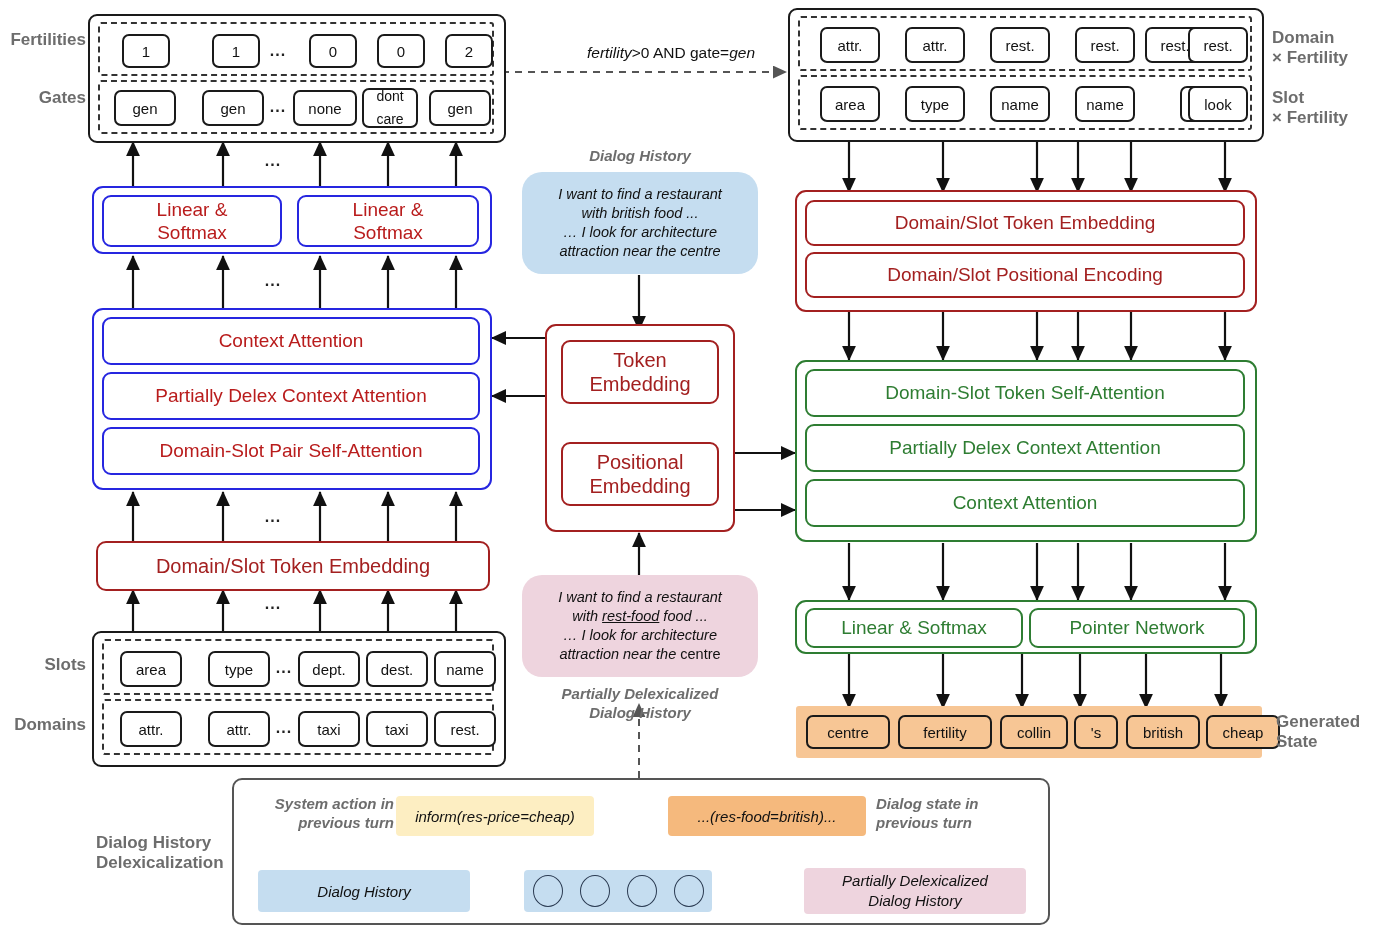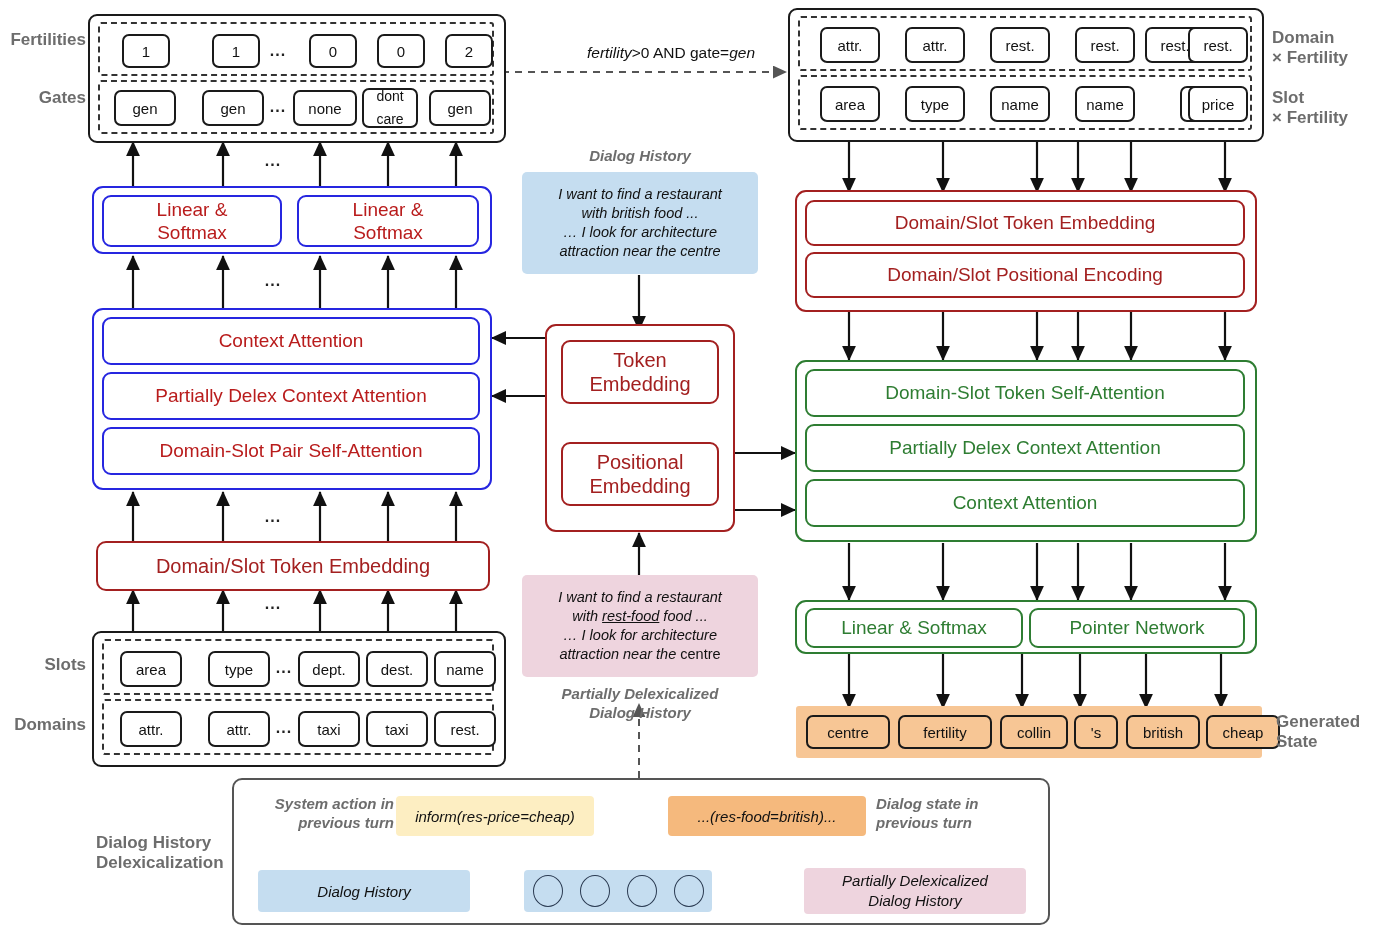--- a/index.html
+++ b/index.html
@@ -21,21 +21,21 @@
   .frame.red{border:2.5px solid #a32020;}
   .frame.green{border:2.5px solid #2e7d32;}
   .inner{border-radius:9px;background:#fff;display:flex;align-items:center;justify-content:center;
          text-align:center;box-sizing:border-box;font-size:19px;}
   .inner.blue{border:2.2px solid #2626e0;color:#b91c1c;}
   .inner.red{border:2.2px solid #a32020;color:#a32020;}
   .inner.green{border:2.2px solid #2e7d32;color:#2e7d32;}
   .solo.red{border:2.5px solid #a32020;color:#a32020;border-radius:10px;background:#fff;
             display:flex;align-items:center;justify-content:center;font-size:20px;box-sizing:border-box;}
   
-  .bubble{border-radius:5px;display:flex;align-items:center;justify-content:center;text-align:center;
+  .bubble{border-radius:20px;display:flex;align-items:center;justify-content:center;text-align:center;
           font-style:italic;font-size:14.5px;line-height:19px;color:#111;box-sizing:border-box;padding:6px 8px;}
   .bubble.blueb{background:#c5ddf0;}
   .bubble.pinkb{background:#eed4de;}
   .caption{color:#6d6d6d;font-weight:bold;font-style:italic;font-size:15px;line-height:19px;text-align:center;}
   .condlabel{font-size:15.5px;color:#111;}
   .condlabel i{font-style:italic;}
   
   .genstrip{background:#f7c695;border-radius:3px;display:flex;align-items:center;box-sizing:border-box;}
   .gentok{border:2px solid #1a1a1a;border-radius:7px;background:#f7c695;display:flex;align-items:center;
           justify-content:center;font-size:15px;color:#111;height:34px;box-sizing:border-box;}
@@ -181,21 +181,21 @@
       <div class="tok abs" style="left:275px;top:9px;width:60px;height:36px;">rest.</div>
       <div class="tok abs" style="left:345px;top:9px;width:60px;height:36px;">rest.</div>
       <div class="tok abs" style="left:388px;top:9px;width:60px;height:36px;">rest.</div>
     </div>
     <div class="dashrow abs" style="left:8px;top:65px;width:454px;height:55px;">
       <div class="tok abs" style="left:20px;top:9px;width:60px;height:36px;">area</div>
       <div class="tok abs" style="left:105px;top:9px;width:60px;height:36px;">type</div>
       <div class="tok abs" style="left:190px;top:9px;width:60px;height:36px;">name</div>
       <div class="tok abs" style="left:275px;top:9px;width:60px;height:36px;">name</div>
       <div class="tok abs" style="left:345px;top:9px;width:60px;height:36px;margin-left:35px;">food</div>
-      <div class="tok abs" style="left:388px;top:9px;width:60px;height:36px;">price</div>
+      <div class="tok abs" style="left:388px;top:9px;width:60px;height:36px;">look</div>
     </div>
   </div>
   <div class="sidelabel abs" style="left:1272px;top:28px;white-space:pre;">Domain
 × Fertility</div>
   <div class="sidelabel abs" style="left:1272px;top:88px;white-space:pre;">Slot
 × Fertility</div>
 
   <div class="frame blue abs" style="left:92px;top:186px;width:400px;height:68px;">
     <div class="inner blue abs" style="left:8px;top:7px;width:180px;height:52px;white-space:pre;line-height:23px;">Linear &amp;
 Softmax</div>

